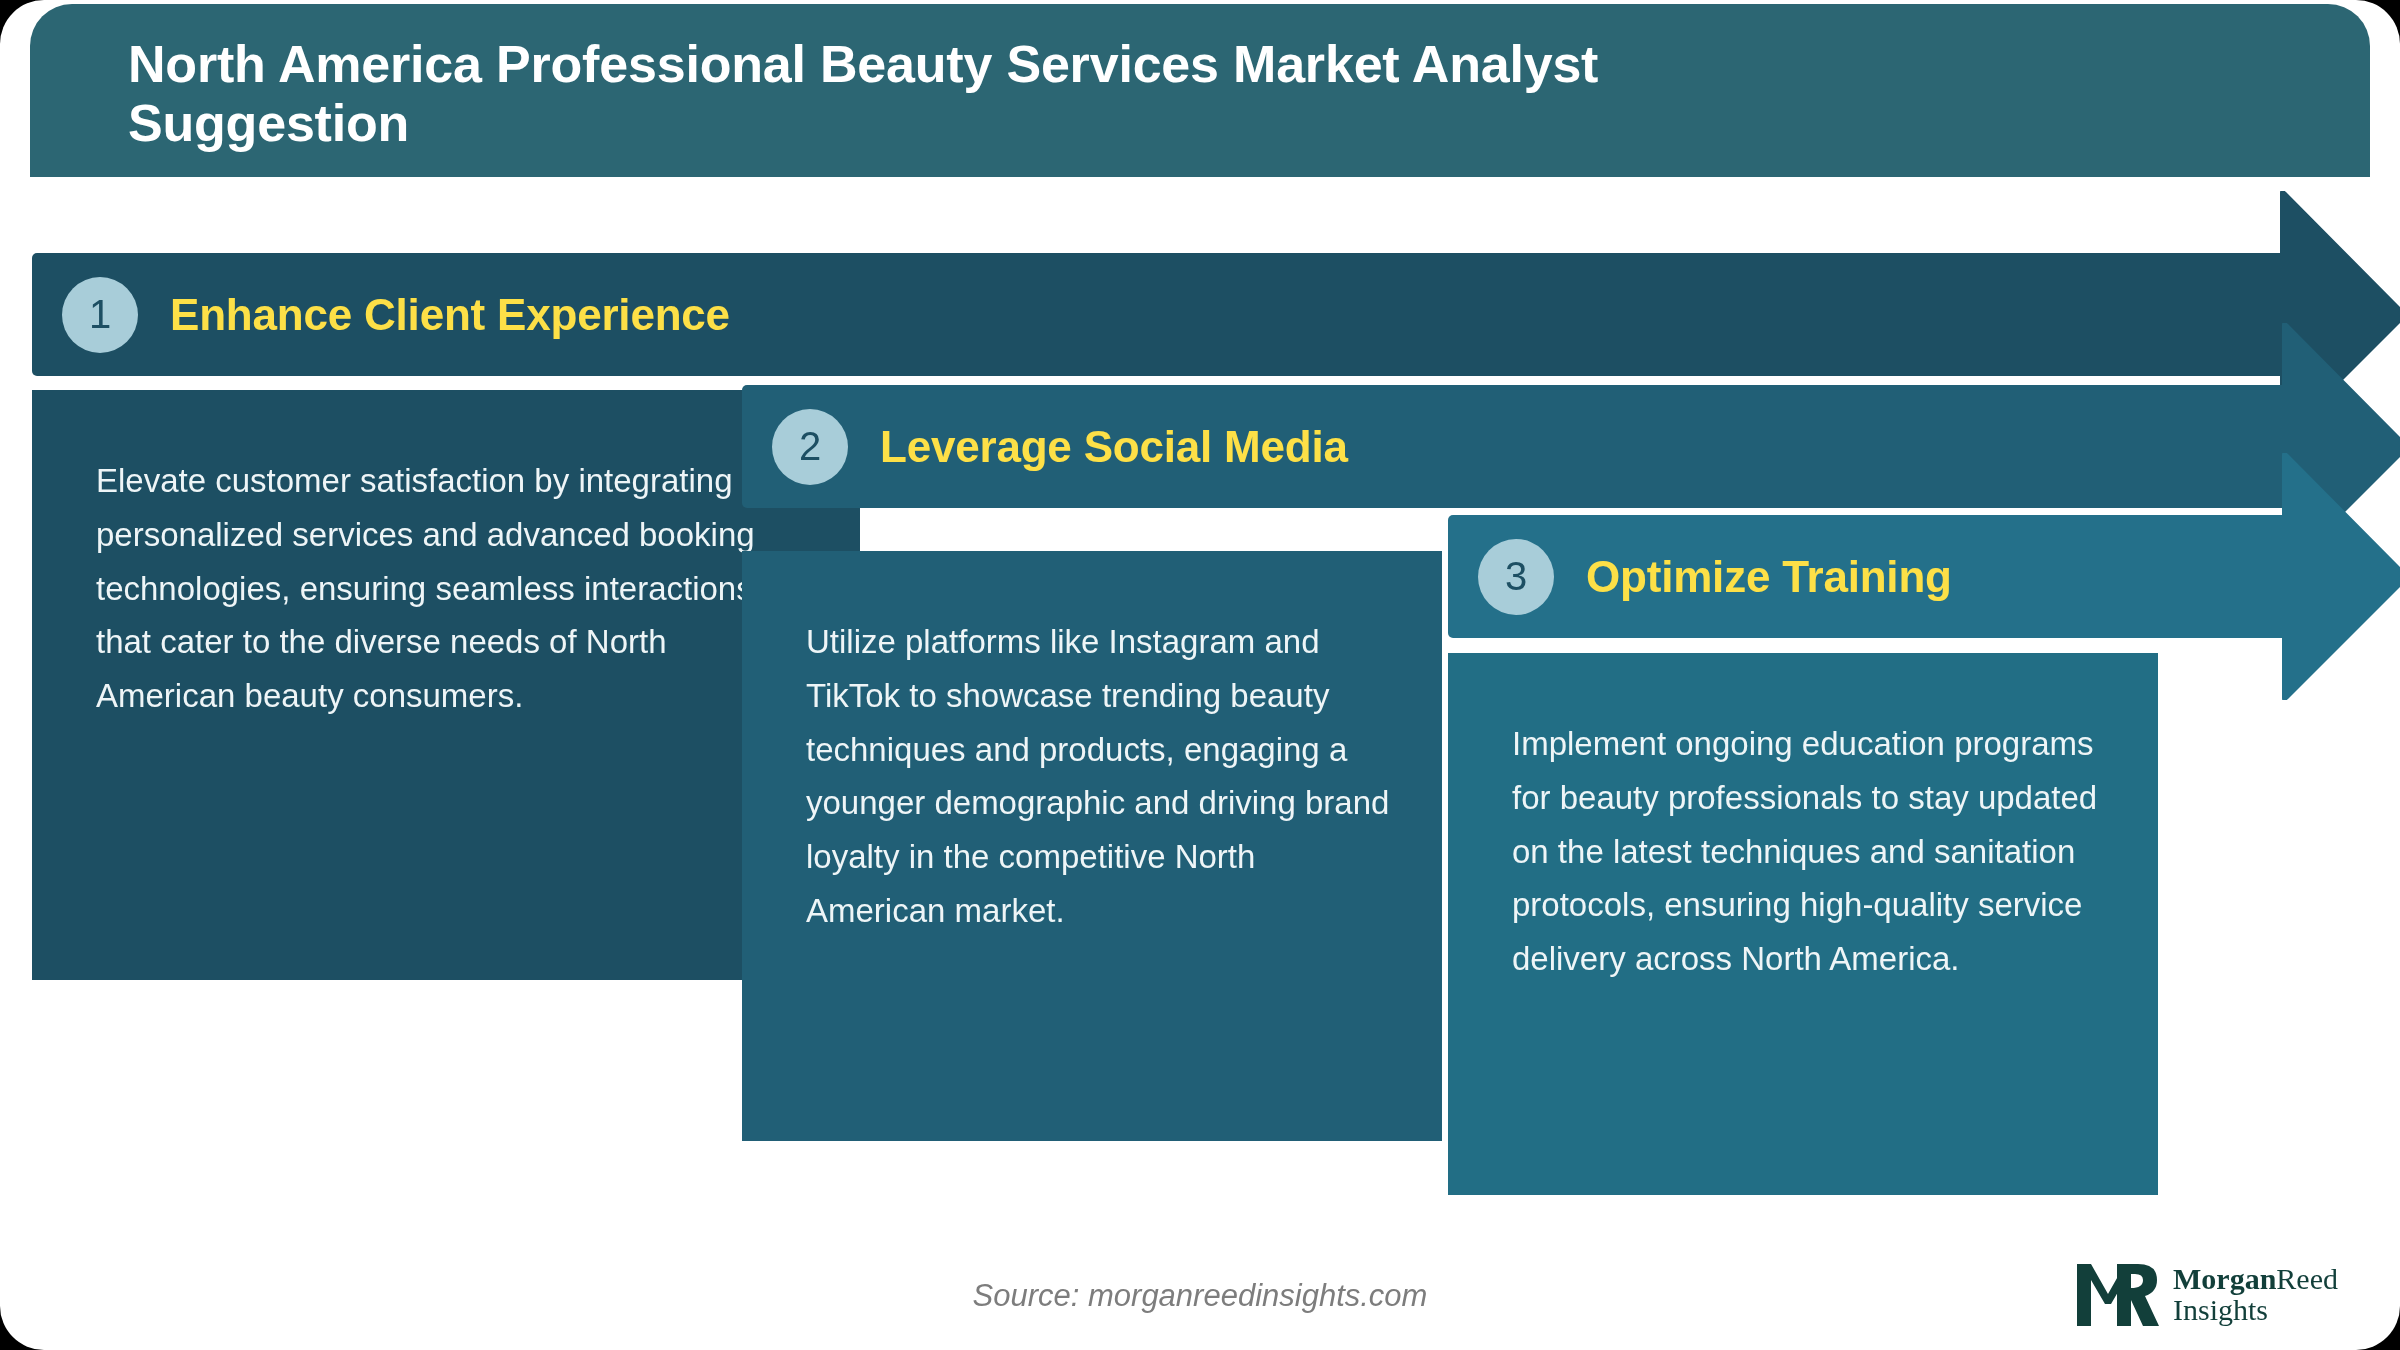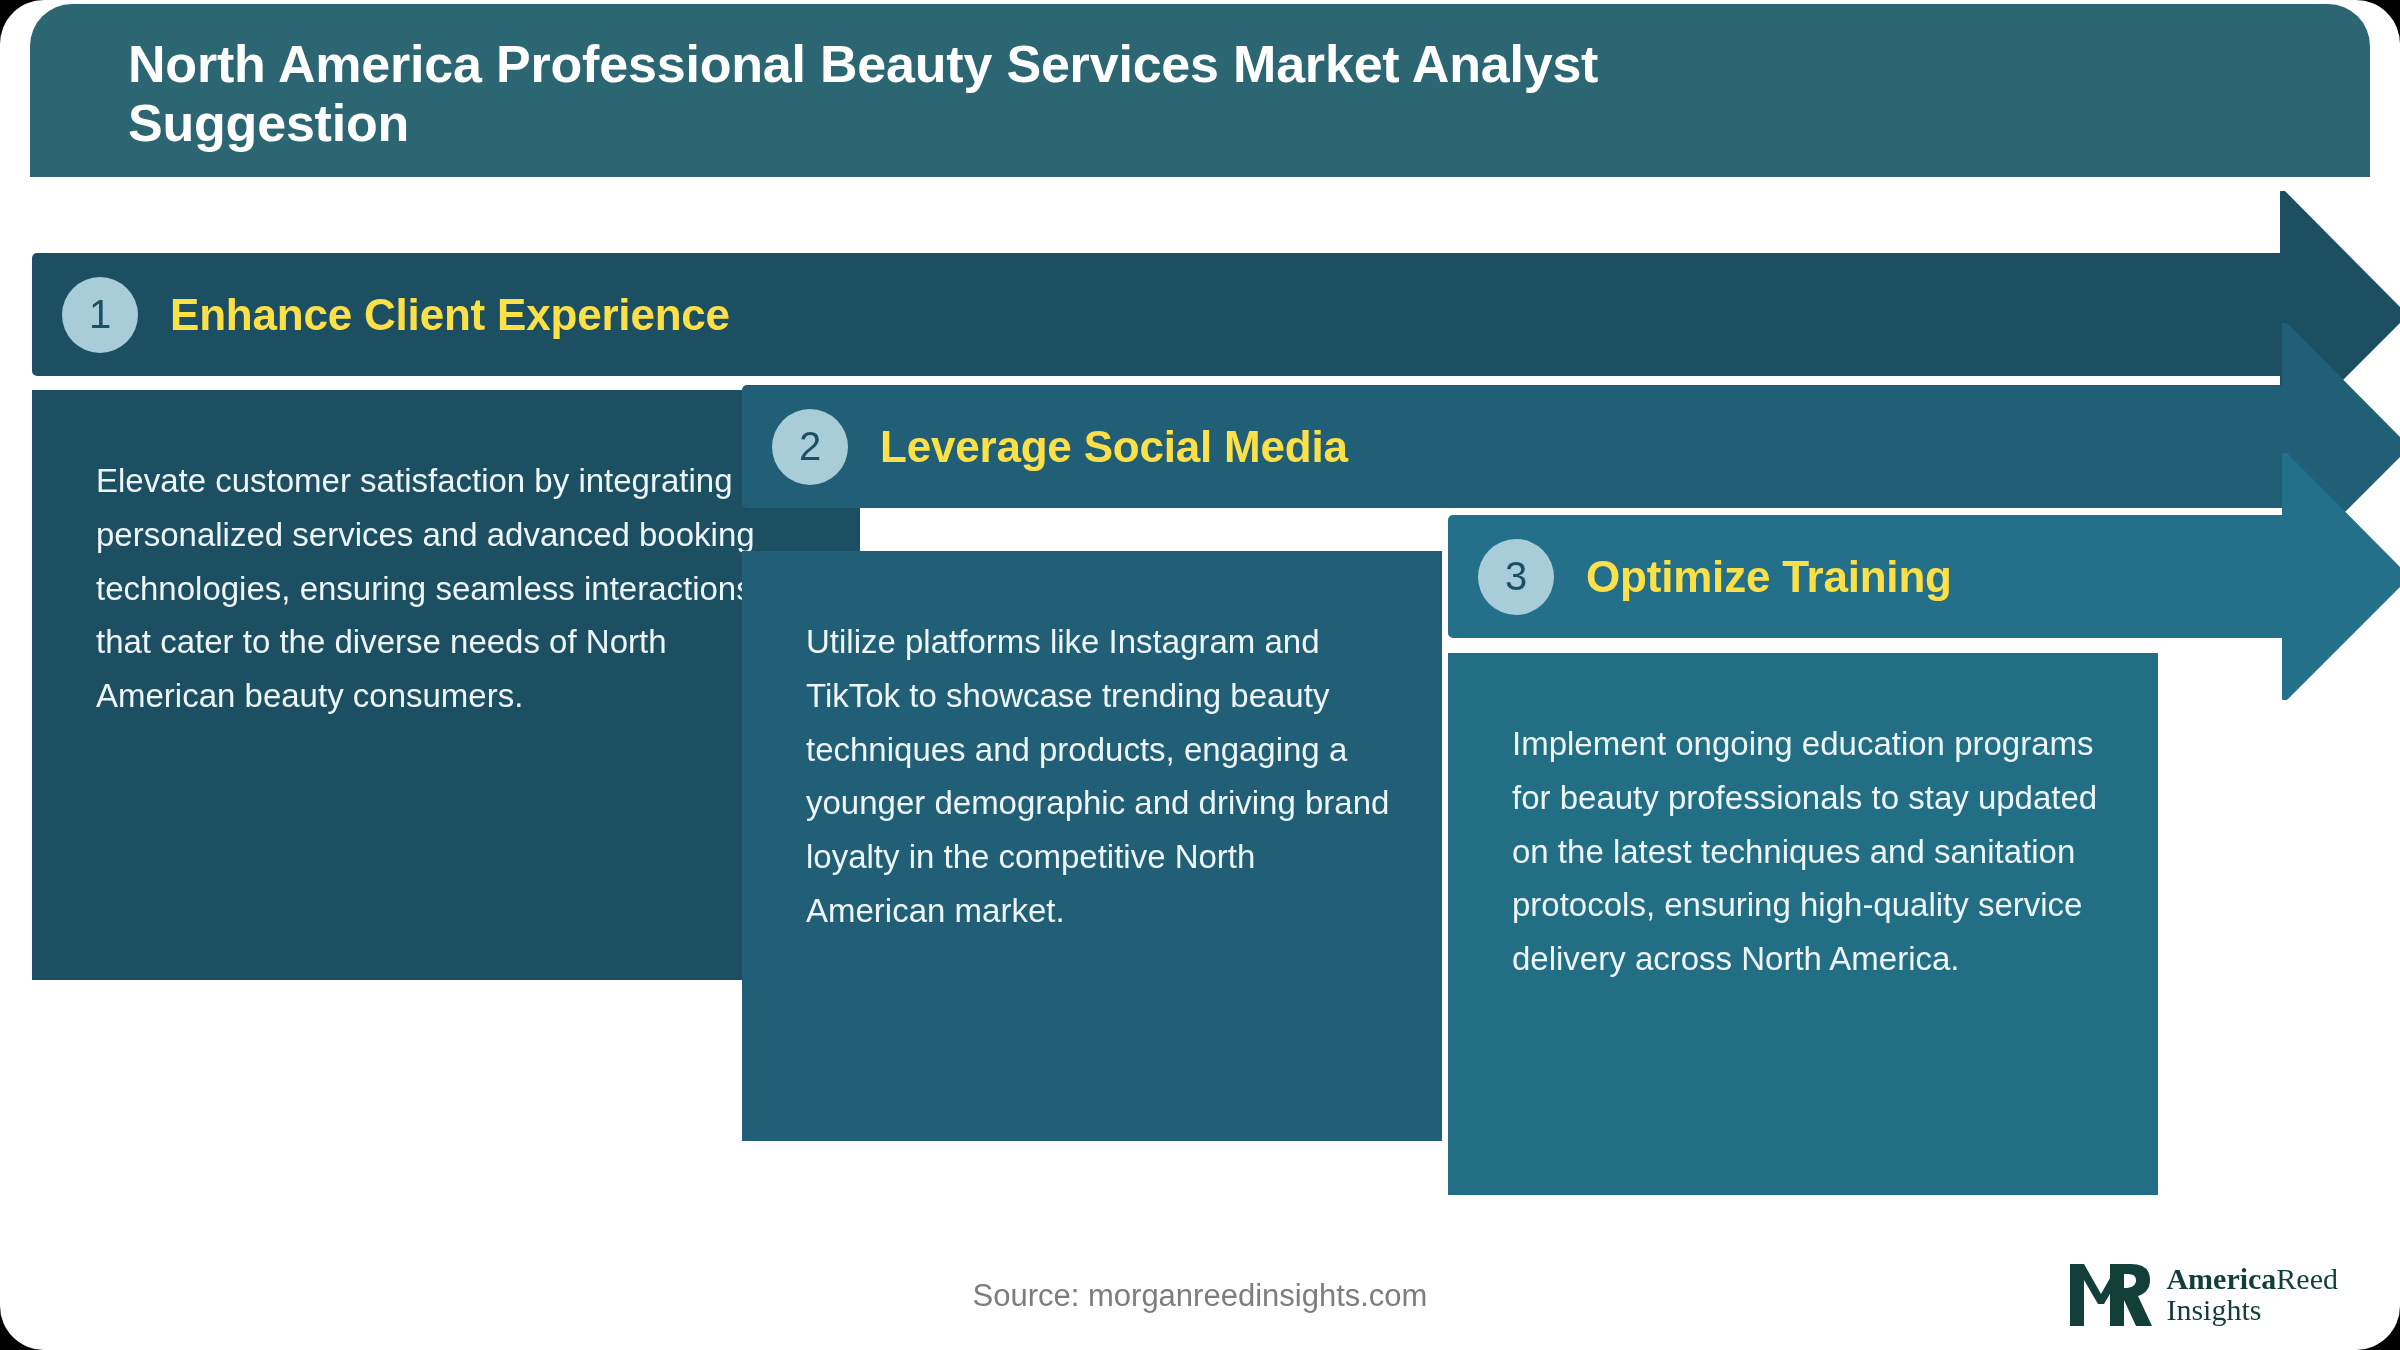--- a/index.html
+++ b/index.html
@@ -98,20 +98,21 @@
 
   
   #source-text {
     position: absolute;
     left: 0;
     top: 1278px;
     width: 2400px;
     text-align: center;
     color: #7d7d7d;
     font-size: 31px;
+    font-style: italic;
   }
 
   #logo {
     position: absolute;
     right: 62px;
     top: 1258px;
     display: flex;
     align-items: center;
     gap: 12px;
   }
@@ -194,18 +195,18 @@
   <div id="source-text">Source: morganreedinsights.com</div>
 
   <div id="logo">
     <div id="logo-mark">
       <svg width="86" height="72" viewBox="0 0 86 72" aria-hidden="true">
         <path d="M2 68 L2 6 L16 6 L33 36 L50 6 L50 22 L36 46 L30 46 L16 22 L16 68 Z" fill="#123f3a"></path>
         <path d="M42 68 L42 6 L63 6 Q82 6 82 22 Q82 34 70 38 L84 68 L68 68 L56 42 L56 30 Q68 30 68 22 Q68 16 60 16 L56 16 L56 68 Z" fill="#123f3a"></path>
       </svg>
     </div>
     <div id="logo-words">
-      <div class="logo-line1"><b>America</b><span class="reed">Reed</span></div>
+      <div class="logo-line1"><b>Morgan</b><span class="reed">Reed</span></div>
       <div class="logo-line2">Insights</div>
     </div>
   </div>
 
 </div>
 
 </body></html>

